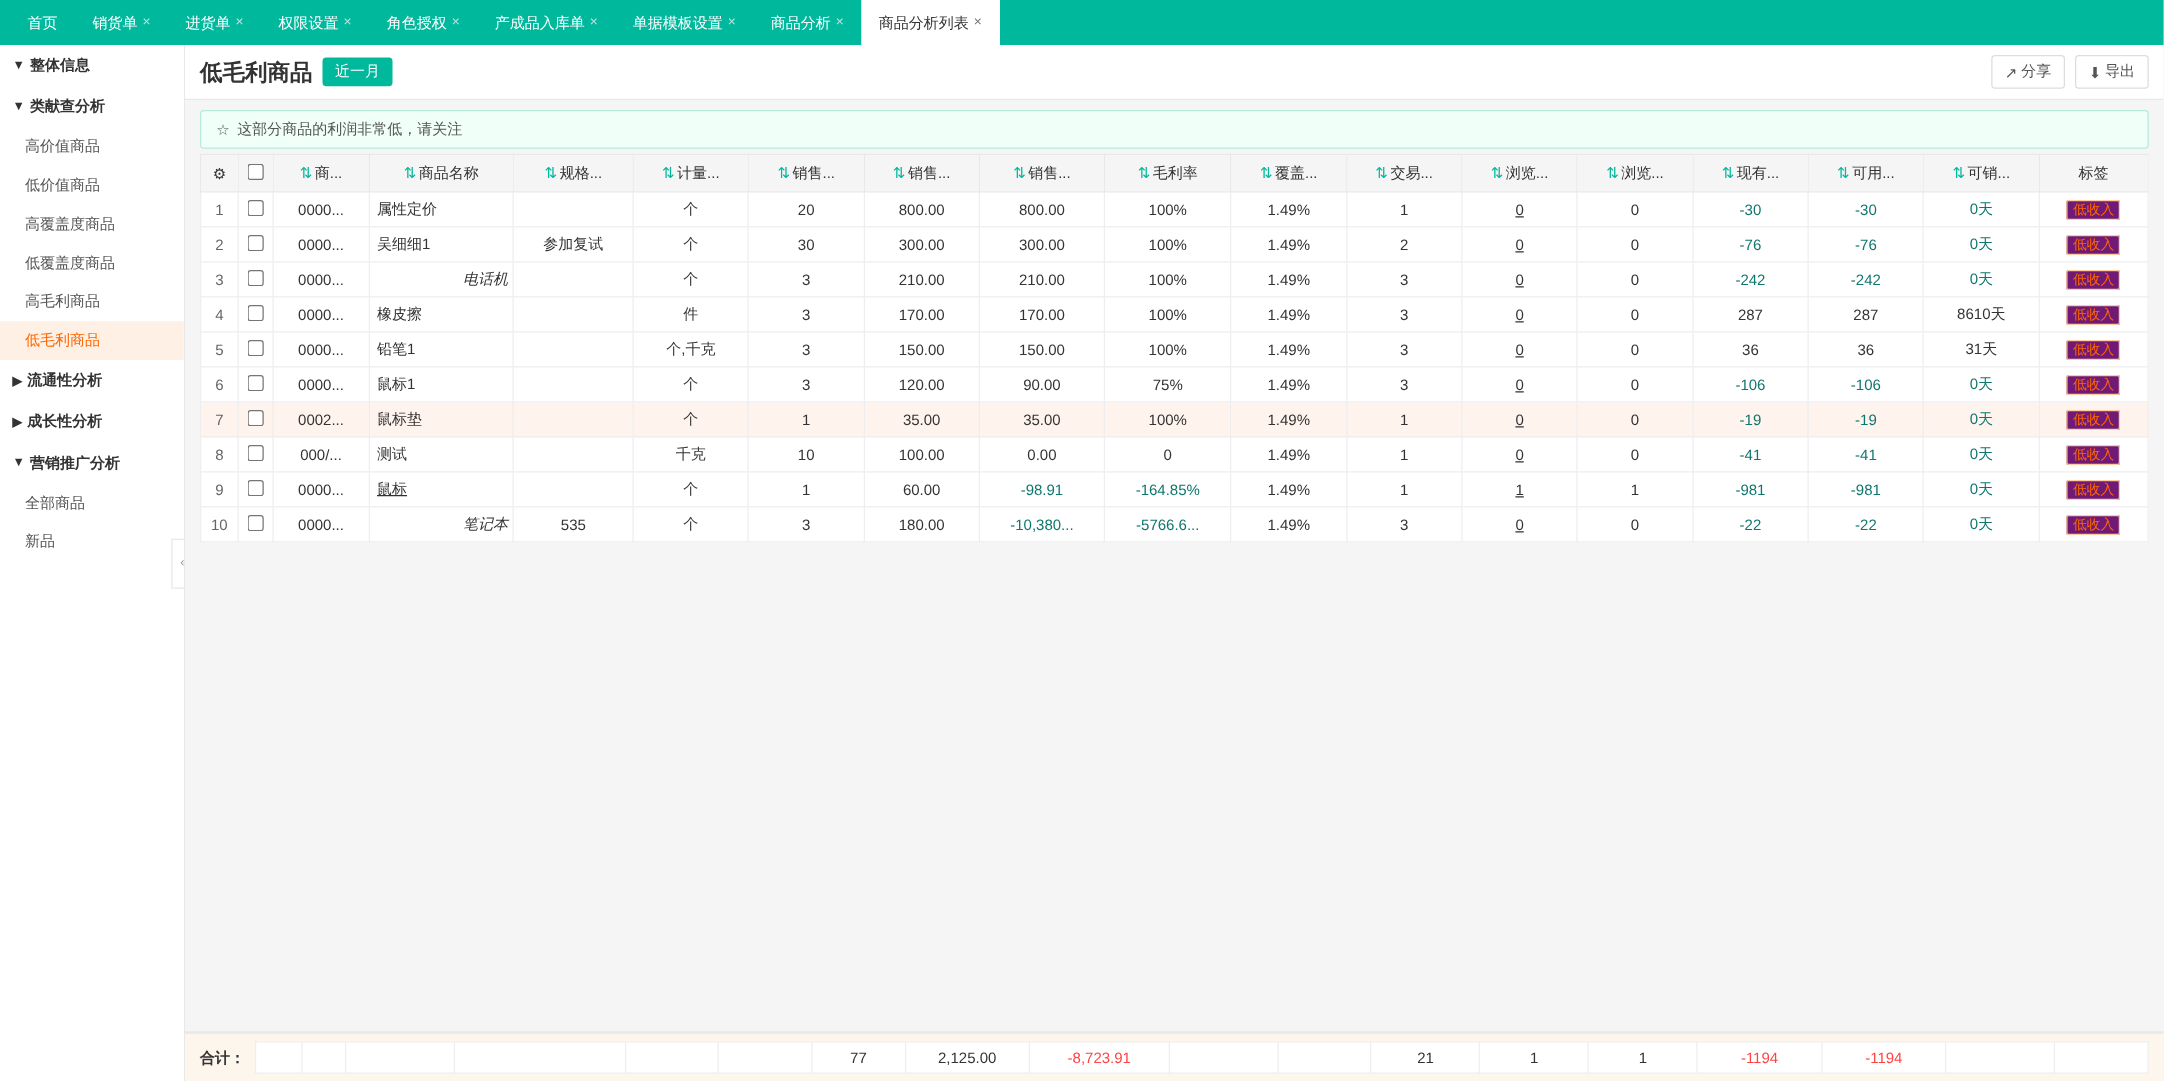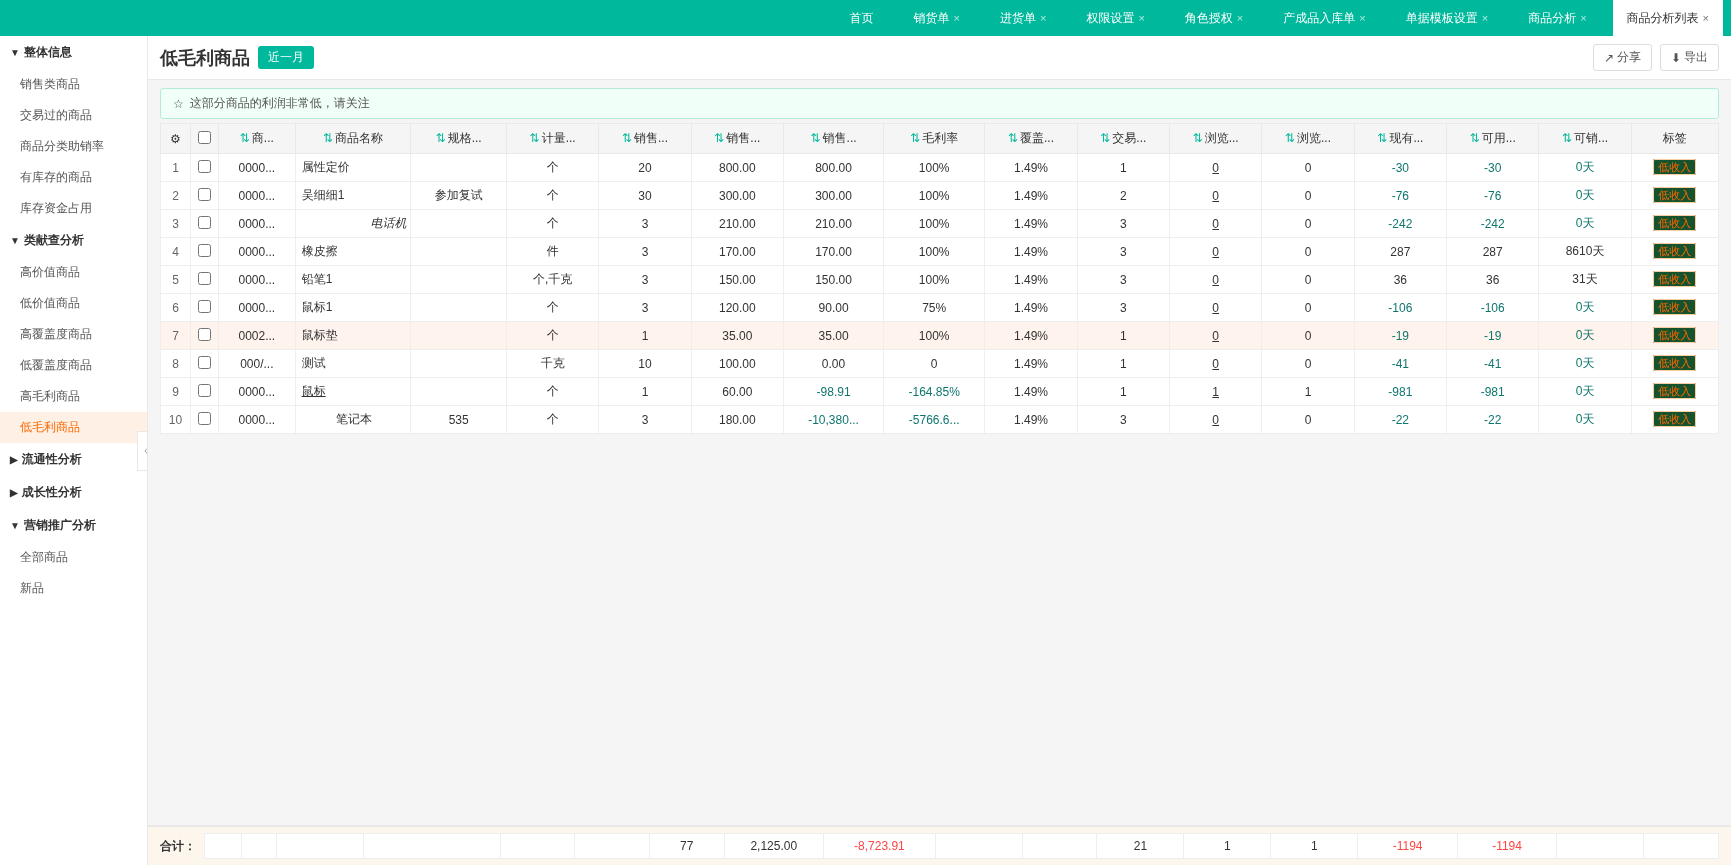--- a/index.html
+++ b/index.html
@@ -1,21 +1,21 @@
 <!DOCTYPE html>
 <html><head>
   <meta charset="utf-8">
   <style>
     * { box-sizing: border-box; margin: 0; padding: 0; font-family: 'Microsoft YaHei', Arial, sans-serif; font-size: 12px; }
     body { background: #f5f5f5; overflow: hidden; width: 1731px; height: 865px; }
 
     
     .top-nav {
       display: flex; align-items: center; background: #00b89c; height: 36px; padding: 0 8px;
-      color: #fff; gap: 12px; justify-content: flex-end;
+      color: #fff; gap: 0;
     }
     .nav-item {
       padding: 0 14px; height: 36px; display: flex; align-items: center; cursor: pointer;
       color: #fff; font-size: 13px; white-space: nowrap; position: relative;
     }
     .nav-item.active { background: #fff; color: #333; }
     .nav-item .close-x { margin-left: 4px; font-size: 11px; opacity: 0.7; }
 
     
     .main-layout { display: flex; height: calc(865px - 36px); }
@@ -84,21 +84,21 @@
     }
     thead th .sort-icon { color: #00b89c; margin-right: 2px; }
     tbody tr { border-bottom: 1px solid #f0f0f0; }
     tbody tr.highlighted { background: #fff3ed; }
     tbody td {
       border: 1px solid #eee; padding: 5px 4px; text-align: center;
       color: #333; white-space: nowrap;
     }
     tbody td.red { color: #0f766e; }
     .tag-badge {
-      background: #14532d; color: #ff6600; border: 1px solid #ffcca0;
+      background: #701a75; color: #ff6600; border: 1px solid #ffcca0;
       padding: 1px 4px; border-radius: 2px; font-size: 11px;
     }
 
     
     .footer-total {
       background: #fdf6ec; border-top: 2px solid #e8e8e8;
       display: flex; align-items: center; padding: 6px 12px;
       font-size: 12px; color: #333;
     }
     .footer-total-label { font-weight: bold; margin-right: 8px; }
@@ -175,27 +175,20 @@
   </div>
 </div>
 
 <div class="main-layout">
 
   <div class="sidebar" style="position:relative;">
 
     <div class="sidebar-section-header">
       <span class="arrow">▼</span>
       <span>整体信息</span>
-    </div>
-    <div>
-      <div class="sidebar-item">销售类商品</div>
-      <div class="sidebar-item">交易过的商品</div>
-      <div class="sidebar-item">商品分类助销率</div>
-      <div class="sidebar-item">有库存的商品</div>
-      <div class="sidebar-item">库存资金占用</div>
     </div>
 
     <div class="sidebar-section-header">
       <span class="arrow">▼</span>
       <span>类献查分析</span>
     </div>
     <div>
       <div class="sidebar-item">高价值商品</div>
       <div class="sidebar-item">低价值商品</div>
       <div class="sidebar-item">高覆盖度商品</div>
@@ -455,21 +448,21 @@
     <td>1</td>
     <td class="red">-981</td>
     <td class="red">-981</td>
     <td class="red">0天</td>
     <td><span class="tag-badge">低收入</span></td>
   </tr>
             <tr>
     <td class="row-num">10</td>
     <td class="checkbox-cell"><input type="checkbox" style=""></td>
     <td>0000...</td>
-    <td style="text-align:center; padding-left:6px;">笔记本</td>
+    <td style="text-align:right; padding-left:6px;font-style:italic;">笔记本</td>
     <td>535</td>
     <td>个</td>
     <td>3</td>
     <td>180.00</td>
     <td class="red">-10,380...</td>
     <td class="red">-5766.6...</td>
     <td>1.49%</td>
     <td>3</td>
     <td style="text-decoration:underline; cursor:pointer;">0</td>
     <td>0</td>

